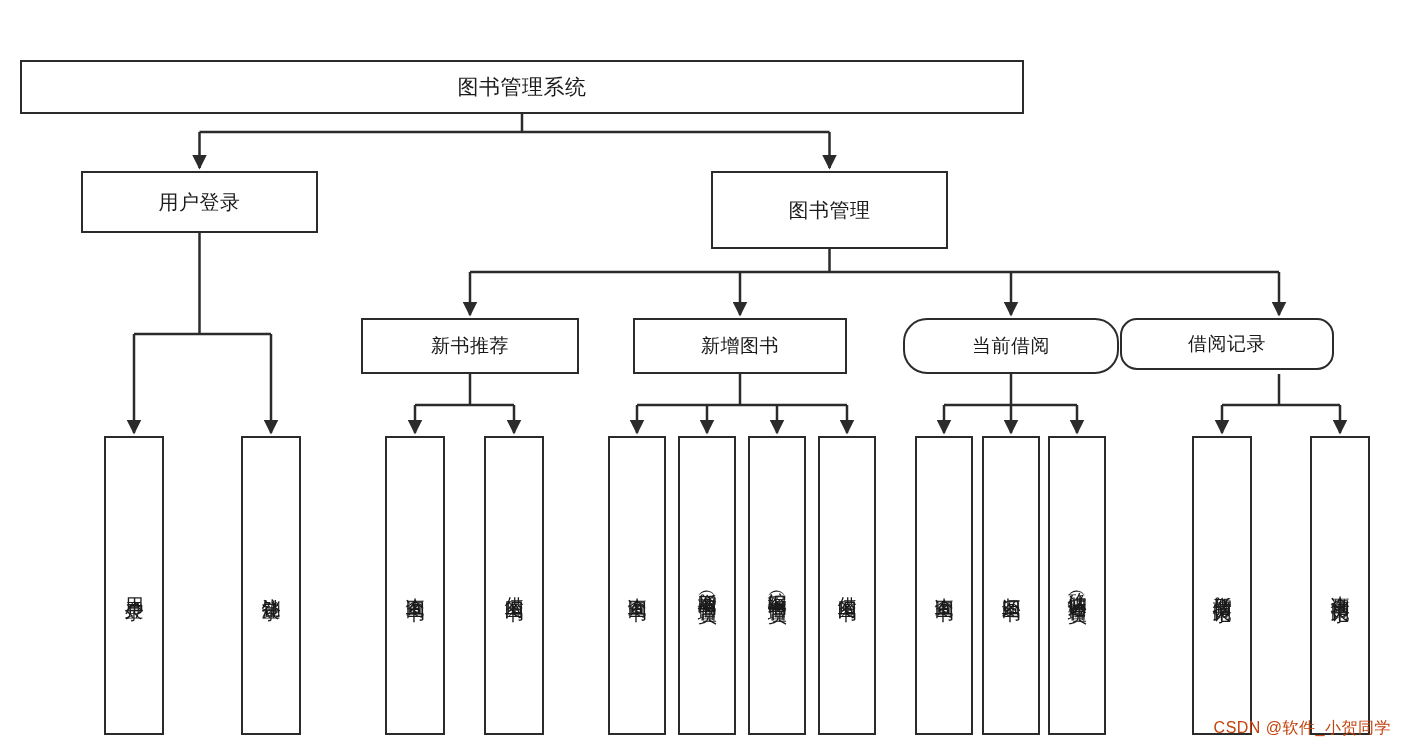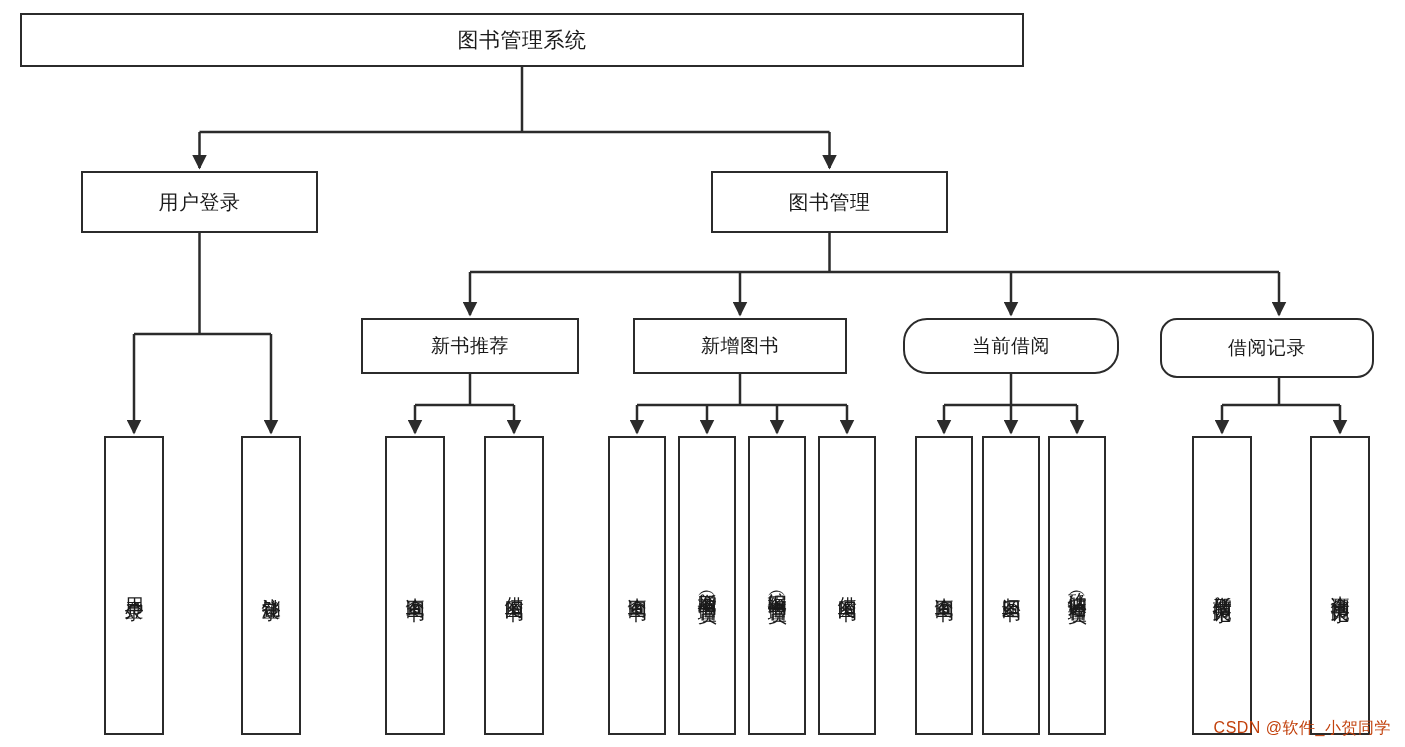--- a/index.html
+++ b/index.html
@@ -32,20 +32,21 @@
     background: #ffffff;
     border: 2px solid #2b2b2b;
     display: flex;
     align-items: center;
     justify-content: center;
     color: #1a1a1a;
     text-align: center;
   }
   .node.level0 {
     font-size: 21px;
+    margin-top: 47px;
   }
   .node.level1 {
     font-size: 20px;
   }
   .node.level2 {
     font-size: 19px;
   }
   .node.leaf {
     font-size: 19px;
     align-items: center;
@@ -122,33 +123,33 @@
       </g>
   </svg>
 
   <div id="nodes-layer">
       <div class="node level0" style="left: 20px; top: 13px; width: 1004px; height: 54px;">
         <span class="label">图书管理系统</span>
       </div>
       <div class="node level1" style="left: 81px; top: 171px; width: 237px; height: 62px;">
         <span class="label">用户登录</span>
       </div>
-      <div class="node level1" style="left: 711px; top: 171px; width: 237px; height: 62px;">
+      <div class="node level1" style="left: 711px; top: 171px; width: 237px; height: 78px;">
         <span class="label">图书管理</span>
       </div>
       <div class="node level2" style="left: 361px; top: 318px; width: 218px; height: 56px; font-family: Liberation Serif, serif;">
         <span class="label">新书推荐</span>
       </div>
       <div class="node level2" style="left: 633px; top: 318px; width: 214px; height: 56px;">
         <span class="label">新增图书</span>
       </div>
       <div class="node level2" style="left: 903px; top: 318px; width: 216px; height: 56px; border-radius: 24px;">
         <span class="label">当前借阅</span>
       </div>
-      <div class="node level2" style="left: 1160px; top: 318px; width: 214px; height: 60px; border-radius: 17px;">
+      <div class="node level2" style="left: 1120px; top: 318px; width: 214px; height: 52px; border-radius: 17px;">
         <span class="label">借阅记录</span>
       </div>
       <div class="node level3 leaf" style="left: 104px; top: 436px; width: 60px; height: 299px;">
         <span class="label">用户登录</span>
       </div>
       <div class="node level3 leaf" style="left: 241px; top: 436px; width: 60px; height: 299px;">
         <span class="label">注销登录</span>
       </div>
       <div class="node level3 leaf" style="left: 385px; top: 436px; width: 60px; height: 299px;">
         <span class="label">查询图书</span>

